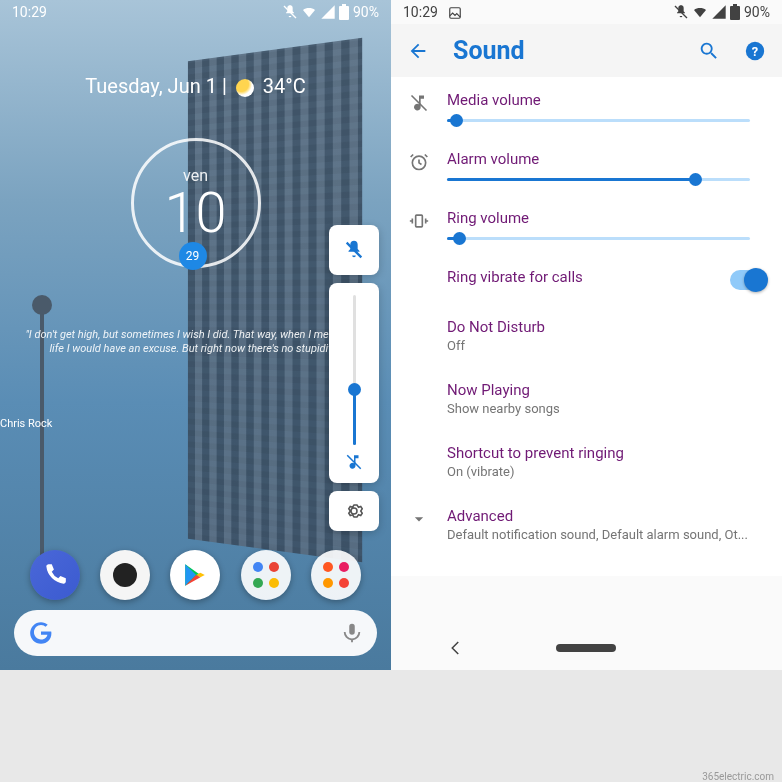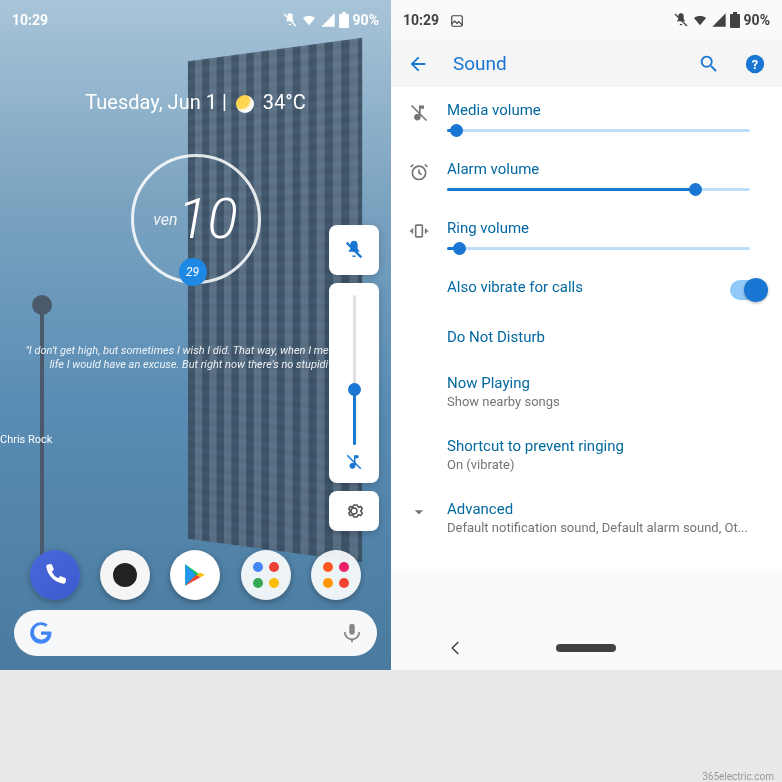--- a/index.html
+++ b/index.html
@@ -6,28 +6,28 @@
 body { font-family: Roboto, -apple-system, sans-serif; background: #e8e8e8; width: 782px; height: 782px; overflow: hidden; }
 .container { display: flex; width: 782px; height: 670px; }
 .phone { flex: 1; position: relative; overflow: hidden; }
 
 
 .phone-left { background: linear-gradient(180deg, #a8c4d8 0%, #7ba3c0 30%, #5a8db5 60%, #4a7a9e 100%); color: white; }
 .building { position: absolute; width: 180px; height: 500px; background: repeating-linear-gradient(90deg, rgba(60,80,100,0.9) 0px, rgba(60,80,100,0.9) 8px, rgba(90,110,130,0.9) 8px, rgba(90,110,130,0.9) 16px), repeating-linear-gradient(0deg, rgba(0,0,0,0.3) 0px, rgba(0,0,0,0.3) 6px, transparent 6px, transparent 12px); top: 50px; right: 30px; transform: perspective(500px) rotateY(-15deg); }
 .tower { position: absolute; bottom: 80px; left: 40px; width: 4px; height: 280px; background: #4a5a6a; }
 .tower::before { content:''; position:absolute; top:-15px; left:-8px; width:20px; height:20px; background:#4a5a6a; border-radius:50%; }
 
-.status-bar { display: flex; justify-content: space-between; align-items: center; padding: 20px 12px; font-size: 14px; font-weight: 700; height: 24px; position: relative; z-index: 10; }
+.status-bar { display: flex; justify-content: space-between; align-items: center; padding: 12px 12px; font-size: 14px; font-weight: 400; height: 24px; position: relative; z-index: 10; }
 .status-right { display: flex; align-items: center; gap: 4px; }
 .status-icons { display: flex; gap: 3px; align-items: center; }
 
 .date-weather { position: relative; z-index: 5; text-align: center; margin-top: 50px; font-size: 20px; font-weight: 400; }
 .weather-icon { display: inline-block; width: 18px; height: 18px; background: radial-gradient(circle at 30% 30%, #ffd54f 40%, #fff 60%); border-radius: 50%; vertical-align: middle; margin: 0 4px; }
 
-.clock-widget { position: relative; z-index: 5; margin: 40px auto 0; width: 130px; height: 130px; border: 3px solid rgba(255,255,255,0.85); border-radius: 50%; display: flex; flex-direction: row; align-items: center; justify-content: center; font-style: italic; }
+.clock-widget { position: relative; z-index: 5; margin: 40px auto 0; width: 130px; height: 130px; border: 3px solid rgba(255,255,255,0.85); border-radius: 50%; display: flex; flex-direction: column; align-items: center; justify-content: center; }
 .clock-day { font-size: 16px; opacity: 0.9; }
 .clock-date { font-size: 56px; font-weight: 300; line-height: 1; }
 .clock-badge { position: absolute; bottom: -5px; left: 45px; width: 28px; height: 28px; background: #1e88e5; border-radius: 50%; display: flex; align-items: center; justify-content: center; font-size: 12px; text-align: center; }
 
 .quote { position: relative; z-index: 5; margin: 60px 20px 0; text-align: center; font-size: 11px; font-style: italic; opacity: 0.9; line-height: 1.3; }
 .quote-author { margin-top: 60px; font-size: 11px; font-style: normal; }
 
 .volume-panel { position: absolute; right: 12px; top: 225px; z-index: 20; }
 .vol-mute { width: 50px; height: 50px; background: white; border-radius: 8px; display: flex; align-items: center; justify-content: center; margin-bottom: 8px; box-shadow: 0 2px 8px rgba(0,0,0,0.2); }
 .vol-slider-box { width: 50px; height: 200px; background: white; border-radius: 8px; box-shadow: 0 2px 8px rgba(0,0,0,0.2); display: flex; flex-direction: column; align-items: center; padding: 12px 0; }
@@ -46,26 +46,26 @@
 .app-folder { background: rgba(255,255,255,0.9); }
 
 .search-bar { position: absolute; bottom: 14px; left: 14px; right: 14px; height: 46px; background: rgba(255,255,255,0.95); border-radius: 25px; display: flex; align-items: center; padding: 0 14px; z-index: 5; }
 .google-g { width: 26px; height: 26px; }
 .mic-icon { margin-left: auto; color: #888; }
 
 
 .phone-right { background: #fafafa; color: #212121; }
 .phone-right .status-bar { color: #424242; }
 .settings-header { display: flex; align-items: center; padding: 12px 16px; gap: 24px; color: #1976d2; background: #f5f5f5; }
-.settings-title { font-size: 19px; font-weight: 400; flex: 1; }
+.settings-title { font-size: 25px; font-weight: 700; flex: 1; }
 .settings-body { background: white; padding-bottom: 20px; }
 .setting-row { display: flex; align-items: flex-start; padding: 14px 16px 14px 18px; }
 .setting-icon { width: 38px; color: #757575; flex-shrink: 0; padding-top: 2px; }
 .setting-content { flex: 1; }
-.setting-label { font-size: 15px; color: #0369a1; }
+.setting-label { font-size: 15px; color: #701a75; }
 .setting-sub { font-size: 13px; color: #757575; margin-top: 2px; }
 .slider-row .setting-content { padding-right: 16px; }
 .h-slider { margin-top: 10px; height: 3px; background: #bbdefb; position: relative; border-radius: 2px; }
 .h-slider-fill { position: absolute; height: 100%; background: #1976d2; border-radius: 2px; }
 .h-slider-thumb { position: absolute; top: -5px; width: 13px; height: 13px; background: #1976d2; border-radius: 50%; margin-left: -6px; }
 .toggle { width: 36px; height: 20px; background: #90caf9; border-radius: 10px; position: relative; flex-shrink: 0; margin-top: 2px; }
 .toggle-thumb { position: absolute; right: -2px; top: -2px; width: 24px; height: 24px; background: #1976d2; border-radius: 50%; box-shadow: 0 1px 3px rgba(0,0,0,0.3); }
 
 .nav-bar { position: absolute; bottom: 0; left: 0; right: 0; height: 44px; display: flex; justify-content: space-around; align-items: center; background: #fafafa; }
 .nav-btn { width: 60px; display: flex; justify-content: center; color: #424242; }
@@ -282,31 +282,32 @@
           <div class="h-slider">
               <div class="h-slider-fill" style="width:4%"></div>
               <div class="h-slider-thumb" style="left:4%"></div>
             </div>
         </div>
       </div>
 
       <div class="setting-row">
         <div class="setting-icon"></div>
         <div class="setting-content">
-            <div class="setting-label">Also vibrate for calls</div>
+            <div class="setting-label">Ring vibrate for calls</div>
           </div>
         <div class="toggle">
             <div class="toggle-thumb"></div>
           </div>
       </div>
 
       <div class="setting-row">
         <div class="setting-icon"></div>
         <div class="setting-content">
           <div class="setting-label">Do Not Disturb</div>
+          <div class="setting-sub">Off</div>
         </div>
       </div>
 
       <div class="setting-row">
         <div class="setting-icon"></div>
         <div class="setting-content">
           <div class="setting-label">Now Playing</div>
           <div class="setting-sub">Show nearby songs</div>
         </div>
       </div>

